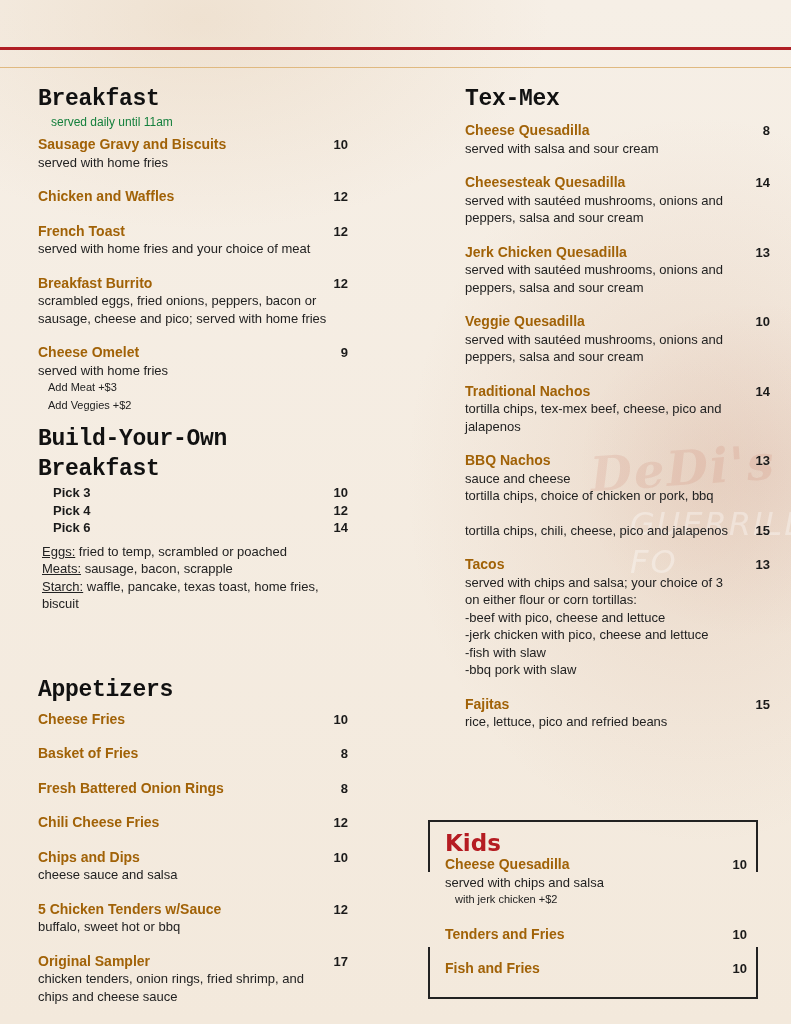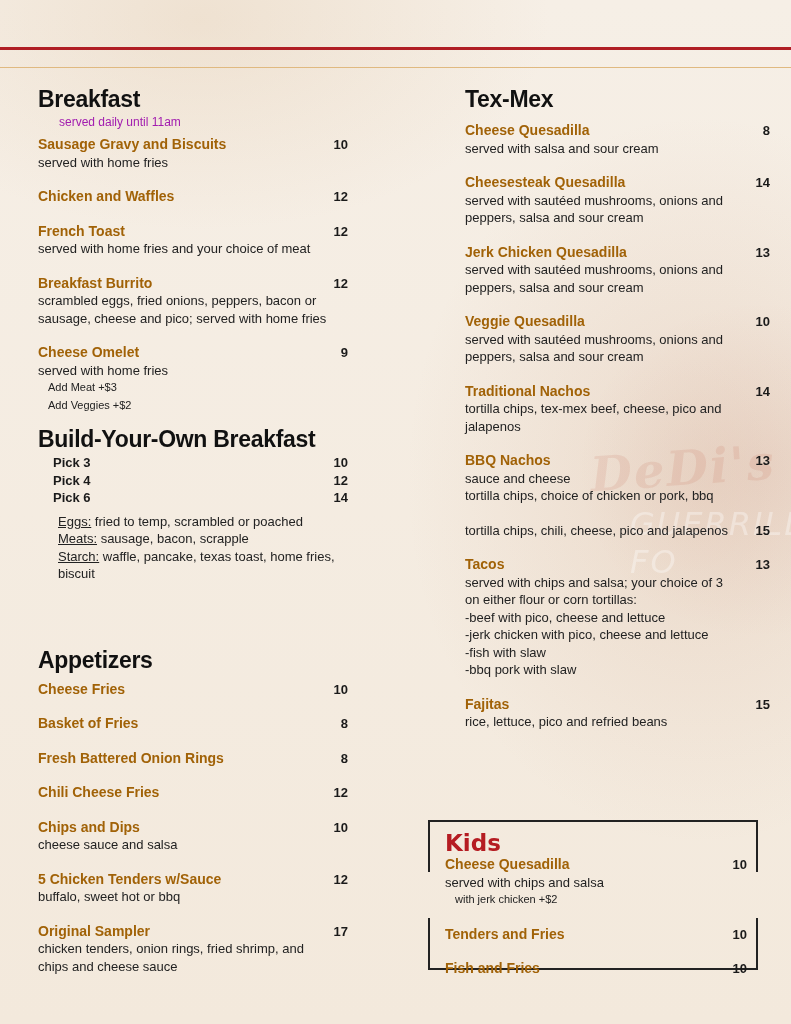--- a/index.html
+++ b/index.html
@@ -29,35 +29,35 @@
     position: absolute; left: 630px; top: 505px; z-index: 0;
     font-family: "DejaVu Sans", sans-serif; font-style: italic;
     color: rgba(255,255,255,0.35); font-size: 32px; letter-spacing: 2px;
   }
   .rule-red { position: absolute; left: 0; top: 47px; width: 791px; height: 3px; background: #b01e24; z-index: 1; }
   .rule-gold { position: absolute; left: 0; top: 67px; width: 791px; height: 1px; background: #e0b980; z-index: 1; }
   .col { position: absolute; z-index: 2; }
   .col-left { left: 38px; top: 84px; width: 310px; }
   .col-right { left: 465px; top: 84px; width: 305px; }
   .section-title {
-    font-family: Liberation Sans, sans-serif; font-weight: bold;
+    font-family: Liberation Mono, monospace; font-weight: bold;
     font-size: 23px; letter-spacing: -0.3px; color: #111; line-height: 30px;
   }
-  .subtitle { font-size: 12px; margin-left: 21px; line-height: 16px; color: #a21caf; margin-bottom: 6px; }
+  .subtitle { font-size: 12px; margin-left: 13px; line-height: 16px; color: #15803d; margin-bottom: 6px; }
   .item { position: relative; margin-bottom: 17px; }
   .item-name { font-size: 14px; font-weight: bold; line-height: 17.5px; color: #a16207; }
   .item-price { position: absolute; right: 0; top: 0; font-size: 13px; font-weight: bold; line-height: 17.5px; }
   .item-desc { font-size: 13px; line-height: 17.5px; color: #222; }
   .item-addon { font-size: 11px; line-height: 17.5px; margin-left: 10px; color: #222; }
   .byo-row { position: relative; font-size: 13px; font-weight: bold; line-height: 17.5px; margin-left: 15px; }
   .byo-row .item-price { right: 0; }
-  .byo-opt { font-size: 13px; line-height: 17.5px; margin-left: 20px; color: #222; }
+  .byo-opt { font-size: 13px; line-height: 17.5px; margin-left: 4px; color: #222; }
   .byo-opt u { text-decoration: underline; }
   .kids-box {
-    position: absolute; left: 428px; top: 820px; width: 330px; height: 150px; z-index: 2;
+    position: absolute; left: 428px; top: 820px; width: 330px; height: 179px; z-index: 2;
   }
   .kb-top { position: absolute; left: 0; top: 0; width: 330px; height: 2px; background: #222; }
   .kb-bot { position: absolute; left: 0; bottom: 0; width: 330px; height: 2px; background: #222; }
   .kb-l1 { position: absolute; left: 0; top: 0; width: 2px; height: 52px; background: #222; }
   .kb-r1 { position: absolute; right: 0; top: 0; width: 2px; height: 52px; background: #222; }
   .kb-l2 { position: absolute; left: 0; bottom: 0; width: 2px; height: 52px; background: #222; }
   .kb-r2 { position: absolute; right: 0; bottom: 0; width: 2px; height: 52px; background: #222; }
   .kids-inner { position: absolute; left: 17px; top: 10px; width: 302px; }
   .kids-title { font-family: "DejaVu Sans", sans-serif; font-weight: bold; font-size: 23px; color: #b51c22; line-height: 26px; }
 </style>

